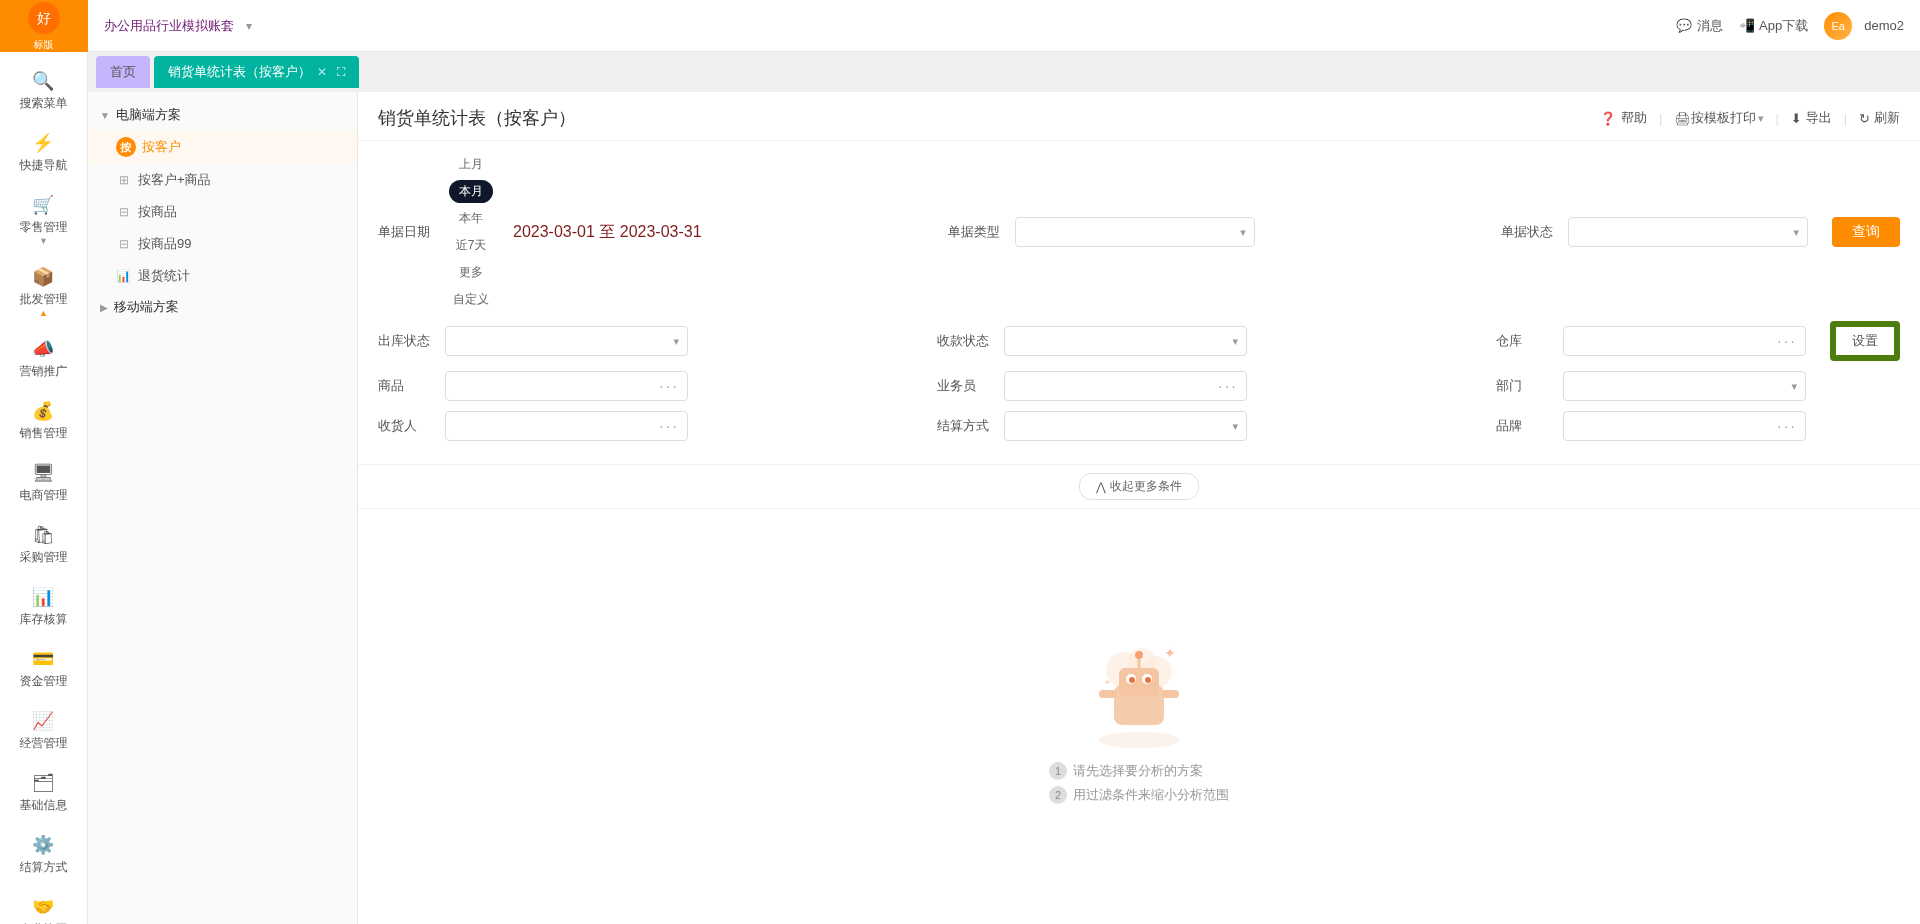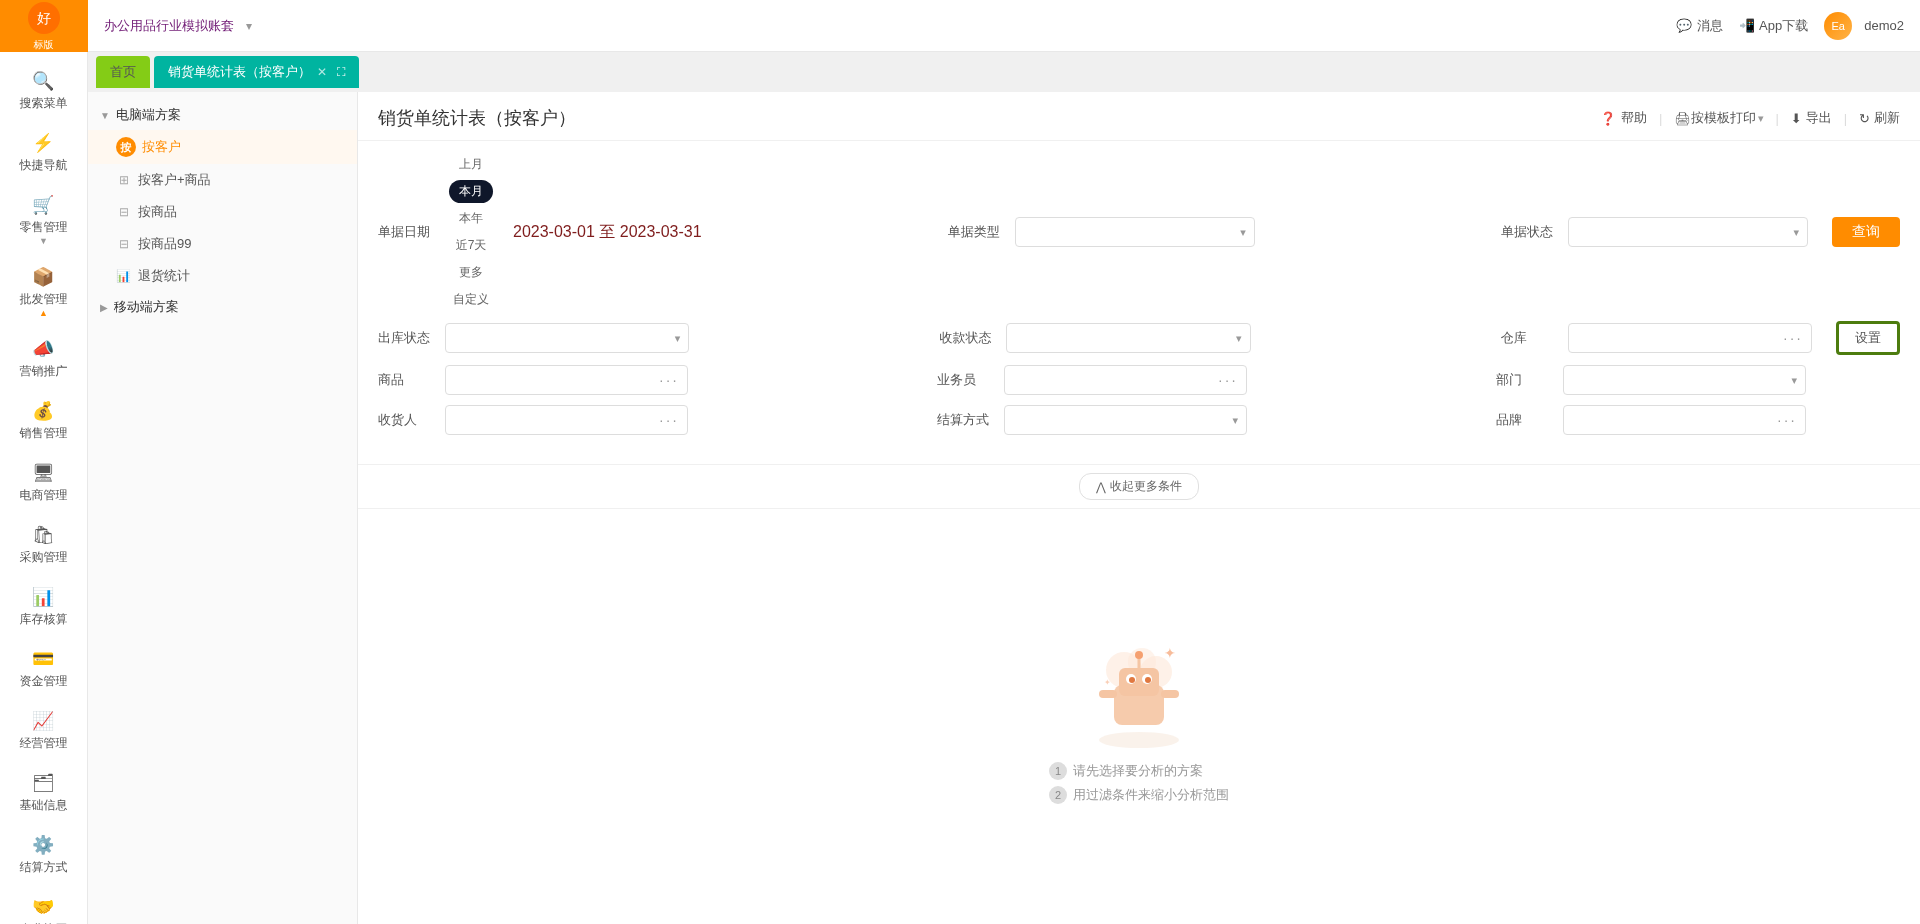--- a/index.html
+++ b/index.html
@@ -21,21 +21,21 @@
     .topbar { height: 52px; background: #fff; border-bottom: 1px solid #e8e8e8; display: flex; align-items: center; padding: 0 16px; gap: 12px; }
     .topbar-title { font-size: 13px; color: #701a75; display: flex; align-items: center; gap: 4px; }
     .topbar-chevron { color: #999; font-size: 12px; }
     .topbar-right { margin-left: auto; display: flex; align-items: center; gap: 16px; }
     .topbar-btn { display: flex; align-items: center; gap: 4px; font-size: 13px; color: #555; cursor: pointer; }
     .user-avatar { width: 28px; height: 28px; border-radius: 50%; background: linear-gradient(135deg, #ff8c00, #ffb347); display: flex; align-items: center; justify-content: center; color: #fff; font-size: 11px; }
 
     
     .tabbar { height: 40px; background: #f0f0f0; display: flex; align-items: center; padding: 0 8px; gap: 4px; }
     .tab { height: 32px; padding: 0 14px; display: flex; align-items: center; gap: 6px; border-radius: 4px 4px 0 0; font-size: 13px; cursor: pointer; }
-    .tab.home { background: #84cc16; color: #555; }
+    .tab.home { background: #c4b5fd; color: #555; }
     .tab.active { background: #00b4a0; color: #fff; }
     .tab-close { font-size: 12px; opacity: 0.7; }
     .tab-maximize { font-size: 12px; margin-left: 4px; }
 
     
     .content { flex: 1; display: flex; overflow: hidden; background: #fff; }
 
     
     .left-panel { width: 270px; background: #fafafa; border-right: 1px solid #e8e8e8; display: flex; flex-direction: column; overflow: hidden; }
     .left-panel-header { padding: 10px 12px; font-size: 13px; font-weight: 500; color: #333; display: flex; align-items: center; justify-content: space-between; border-bottom: 1px solid #e8e8e8; }
@@ -55,31 +55,31 @@
     
     .page-header { padding: 14px 20px 10px; display: flex; align-items: center; justify-content: space-between; border-bottom: 1px solid #f0f0f0; }
     .page-title { font-size: 18px; font-weight: 500; color: #333; }
     .page-actions { display: flex; align-items: center; gap: 12px; }
     .page-action-btn { display: flex; align-items: center; gap: 4px; font-size: 13px; color: #555; cursor: pointer; }
     .action-divider { color: #ddd; }
 
     
     .filter-area { padding: 12px 20px; border-bottom: 1px solid #f0f0f0; }
     .filter-row { display: flex; align-items: center; gap: 12px; margin-bottom: 10px; }
-    .filter-row:last-child { margin-bottom: 17px; }
+    .filter-row:last-child { margin-bottom: 11px; }
     .filter-label { font-size: 13px; color: #555; white-space: nowrap; min-width: 55px; }
     .filter-date-tabs { display: flex; align-items: center; gap: 4px; flex-direction: column; }
     .date-tab { padding: 3px 8px; font-size: 12px; color: #666; cursor: pointer; border-radius: 3px; }
     .date-tab.active { background: #0f172a; color: #fff; border-radius: 12px; padding: 3px 10px; }
     .date-range-text { font-size: 16px; color: #7f1d1d; margin-left: 4px; }
     .filter-select { flex: 1; height: 30px; border: 1px solid #ddd; border-radius: 4px; padding: 0 8px; font-size: 13px; color: #333; background: #fff; display: flex; align-items: center; justify-content: space-between; cursor: pointer; min-width: 120px; }
     .filter-select-chevron { color: #999; font-size: 11px; }
     .filter-select-dots { color: #999; font-size: 14px; letter-spacing: 2px; }
     .query-btn { background: #ff8c00; color: #fff; border: none; border-radius: 4px; padding: 6px 20px; font-size: 14px; cursor: pointer; font-family: inherit; }
-    .settings-btn { background: #fff; color: #555; border: 3px solid #4d7c0f; border-radius: 4px; padding: 5px 16px; font-size: 13px; cursor: pointer; font-family: inherit; }
+    .settings-btn { background: #fff; color: #555; border: 6px solid #4d7c0f; border-radius: 4px; padding: 5px 16px; font-size: 13px; cursor: pointer; font-family: inherit; }
 
     
     .collapse-row { display: flex; justify-content: center; padding: 8px 0; border-bottom: 1px solid #f0f0f0; }
     .collapse-btn { display: flex; align-items: center; gap: 4px; font-size: 12px; color: #666; cursor: pointer; padding: 4px 16px; border: 1px solid #e0e0e0; border-radius: 12px; background: #fff; }
 
     
     .empty-state { flex: 1; display: flex; flex-direction: column; align-items: center; justify-content: center; gap: 12px; }
     .empty-tips { display: flex; flex-direction: column; gap: 6px; }
     .empty-tip { display: flex; align-items: center; gap: 6px; font-size: 13px; color: #999; }
     .tip-num { width: 18px; height: 18px; border-radius: 50%; background: #ddd; display: flex; align-items: center; justify-content: center; font-size: 11px; color: #888; }

